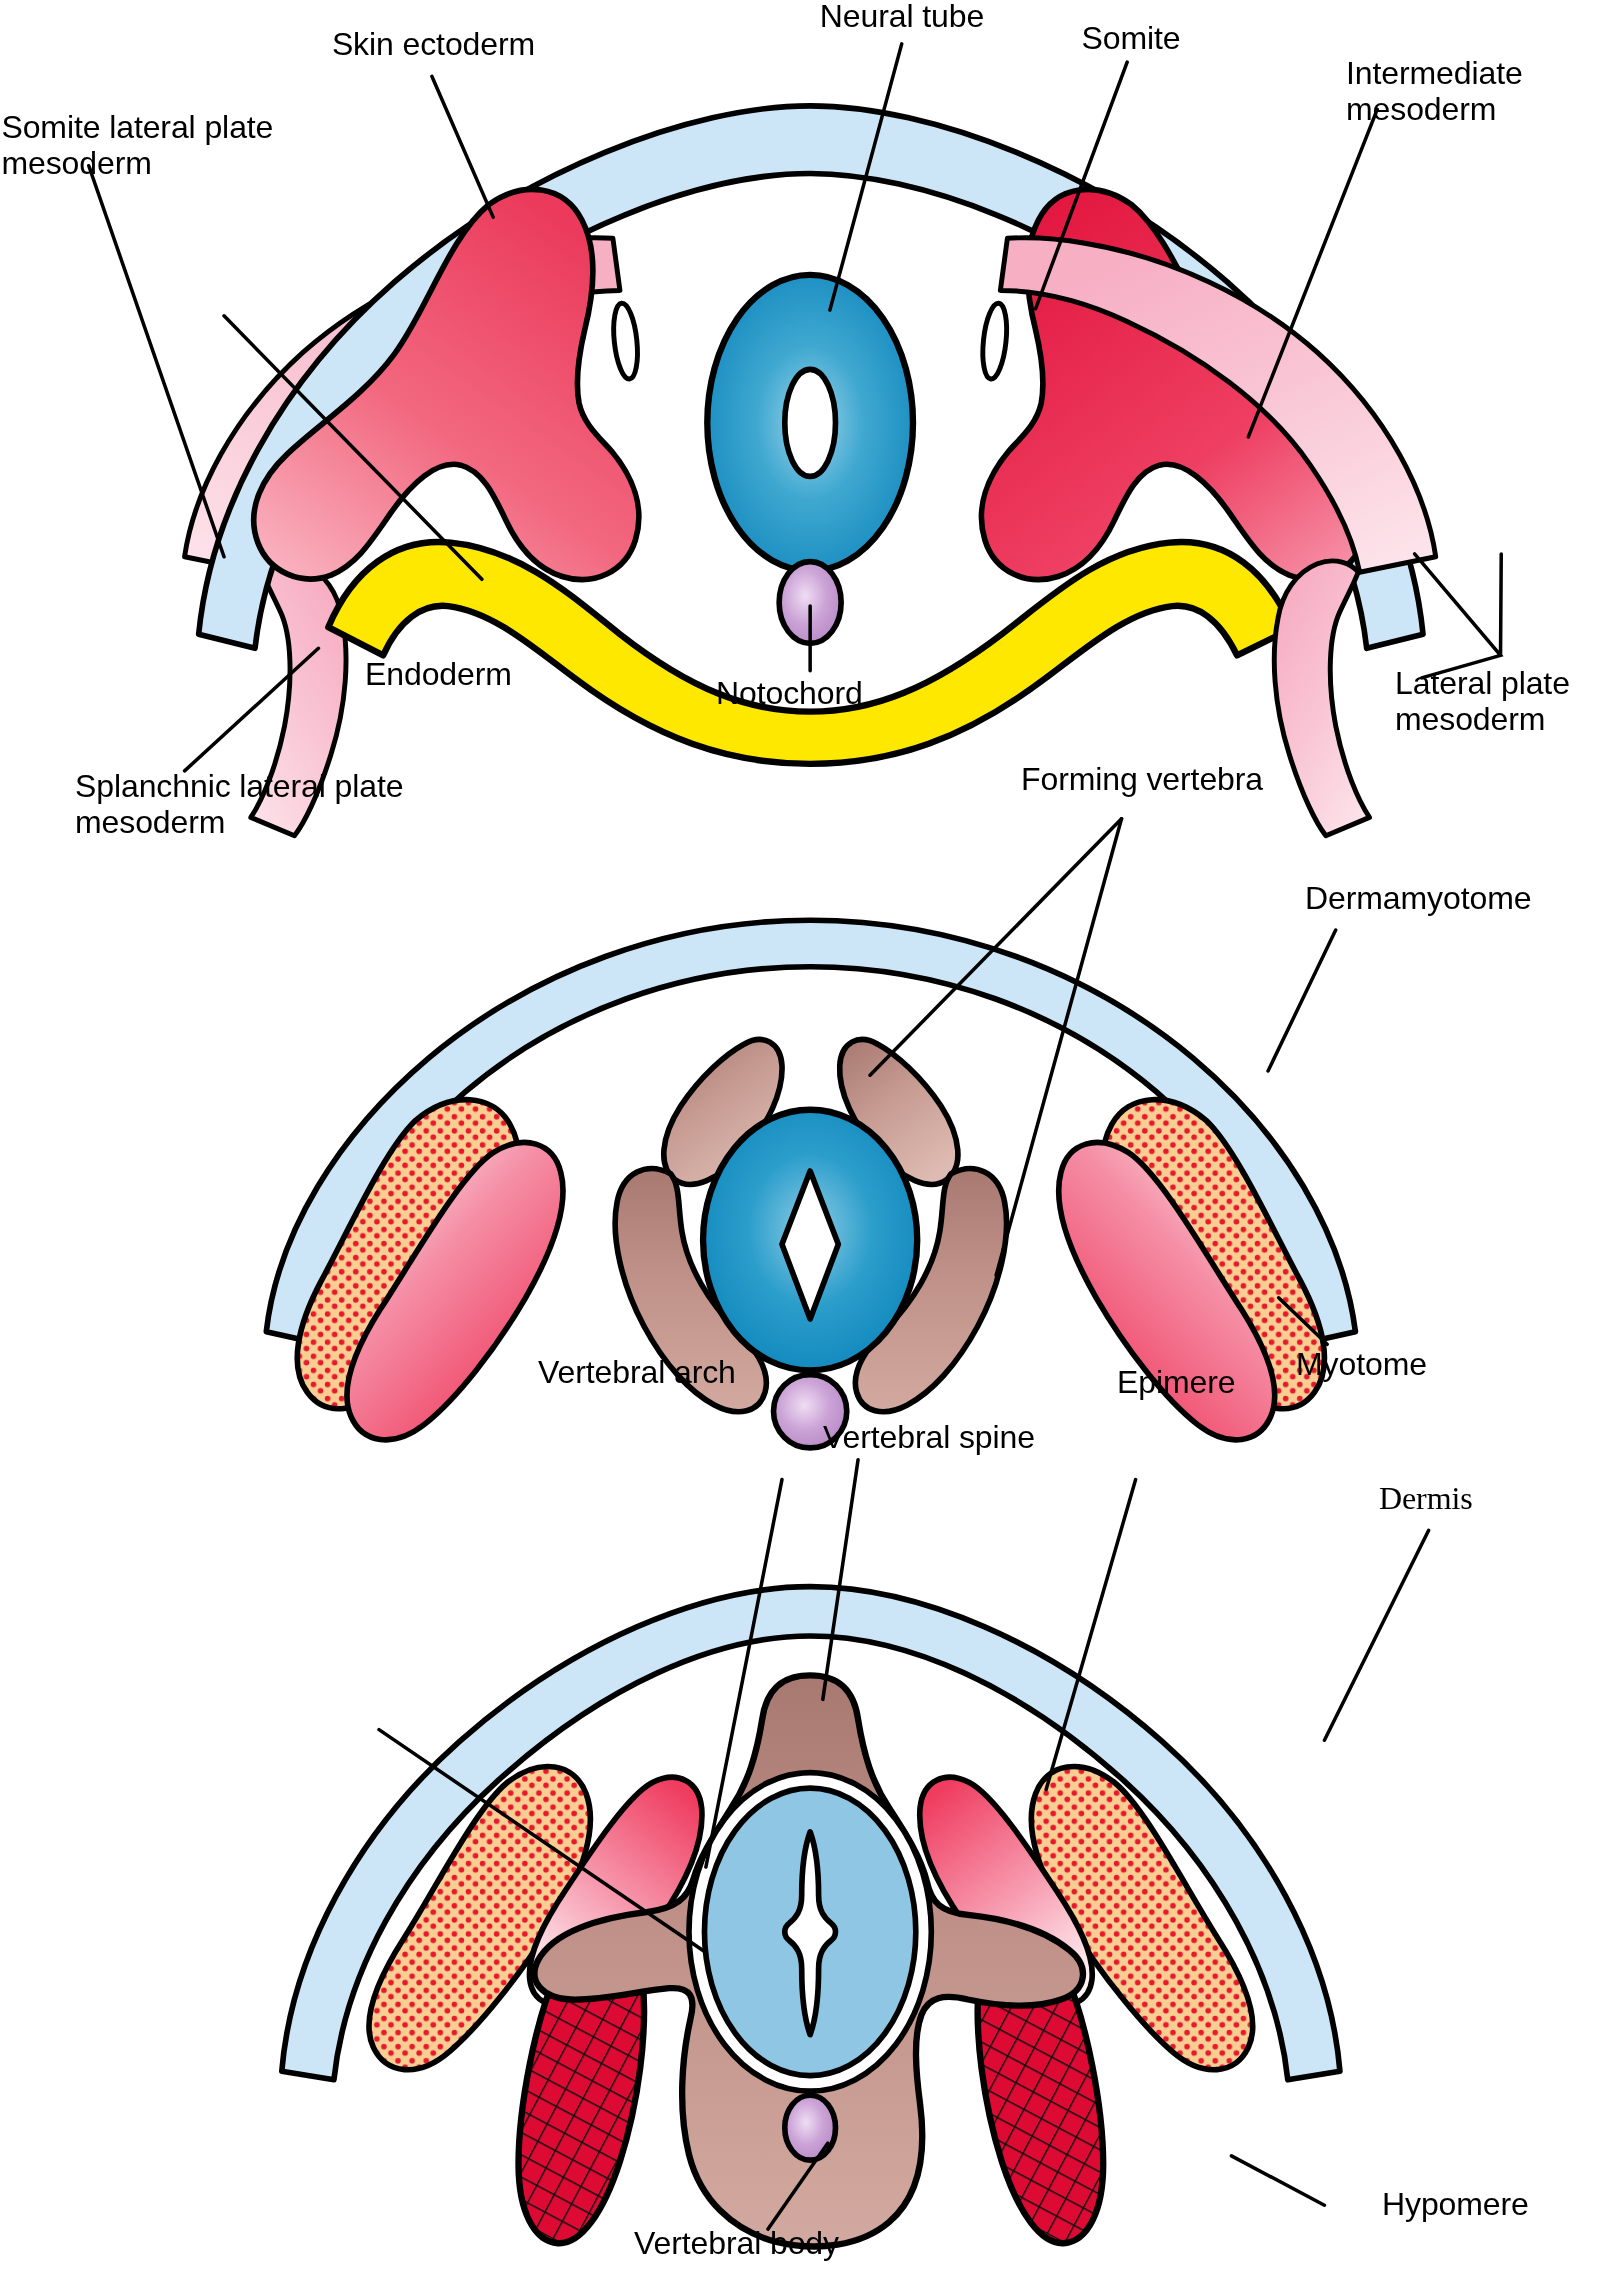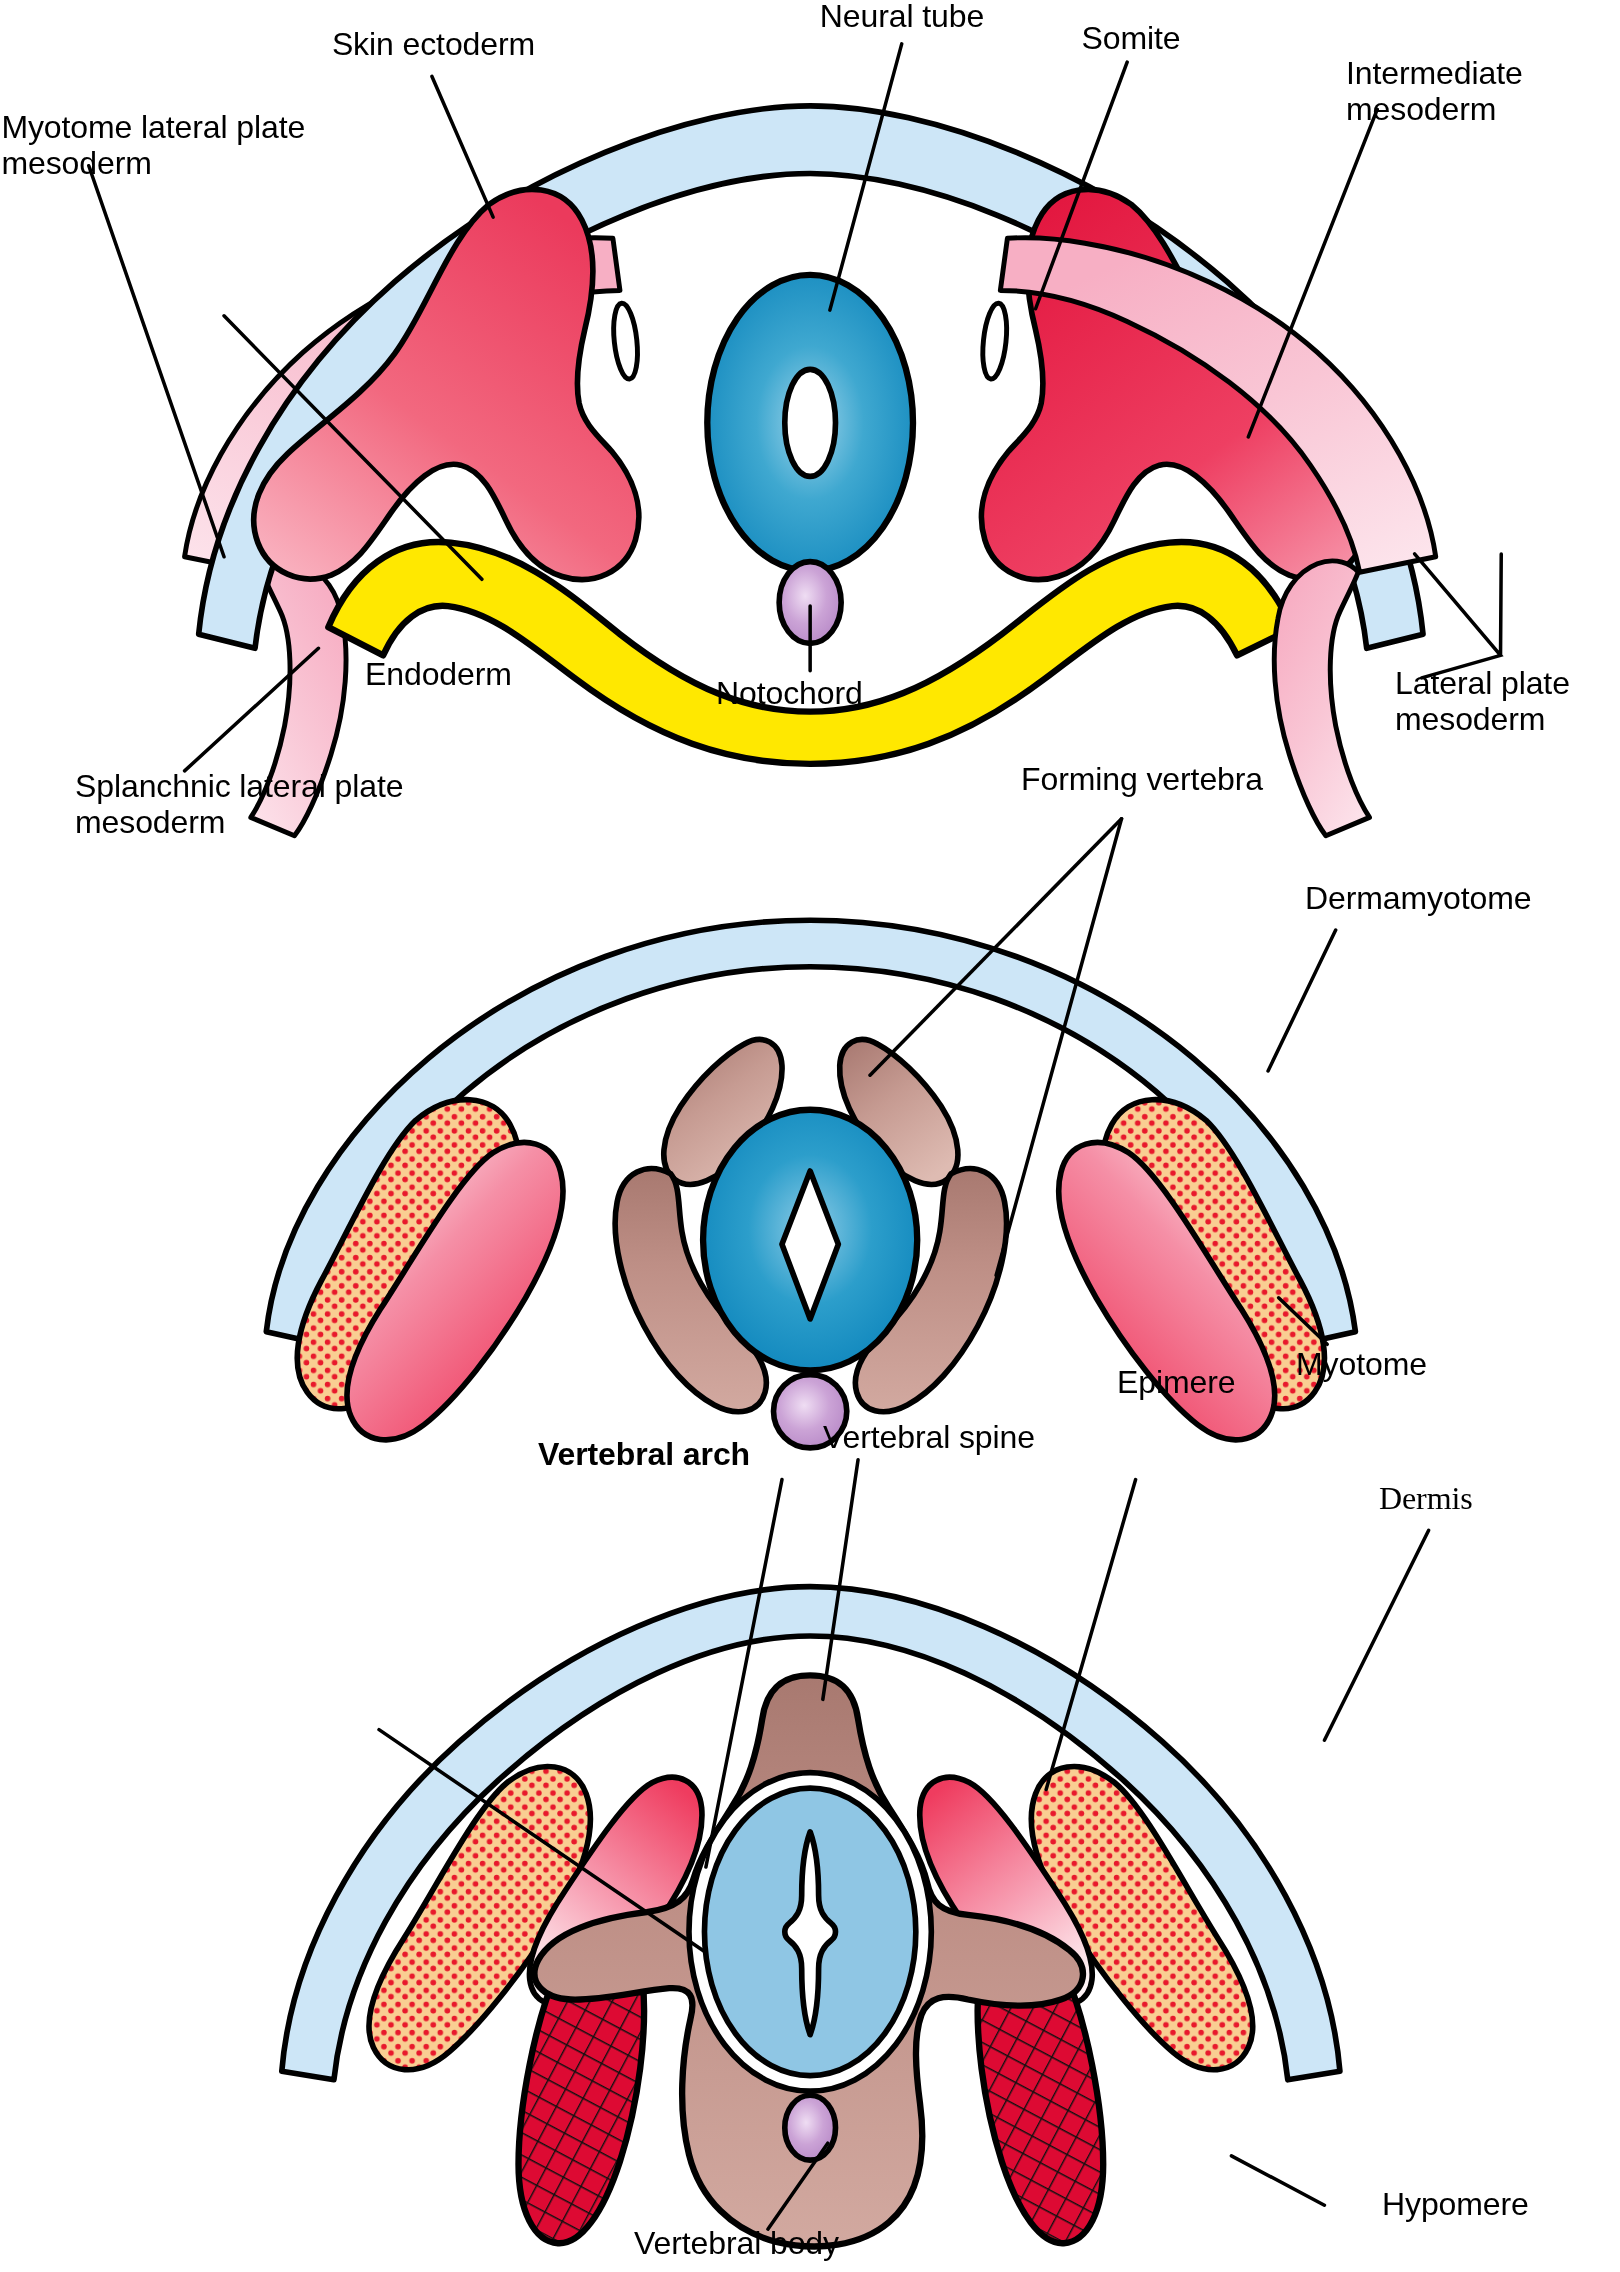--- a/index.html
+++ b/index.html
@@ -321,21 +321,21 @@
   <div class="lbl c" style="left:782px;top:-1.4px;width:240px;">Neural tube</div>
 
   <div class="lbl c" style="left:1050px;top:21px;width:162px;">Somite</div>
 
   <div style="position:absolute;left:1346px;top:56px;">
     <div class="lbl" style="position:static;">Intermediate</div>
     <div class="lbl" style="position:static;">mesoderm</div>
   </div>
 
   <div style="position:absolute;left:1.4px;top:110px;">
-    <div class="lbl" style="position:static;">Myotome lateral plate</div>
+    <div class="lbl" style="position:static;">Somite lateral plate</div>
     <div class="lbl" style="position:static;">mesoderm</div>
   </div>
 
   <div class="lbl" style="left:365px;top:657px;">Endoderm</div>
 
   <div class="lbl" style="left:716px;top:676px;">Notochord</div>
 
   <div style="position:absolute;left:1395px;top:666px;">
     <div class="lbl" style="position:static;">Lateral plate</div>
     <div class="lbl" style="position:static;">mesoderm</div>
@@ -345,21 +345,21 @@
     <div class="lbl" style="position:static;">Splanchnic lateral plate</div>
     <div class="lbl" style="position:static;">mesoderm</div>
   </div>
 
   <div class="lbl" style="left:1021px;top:762px;">Forming vertebra</div>
 
   <div class="lbl" style="left:1305px;top:881px;">Dermamyotome</div>
 
   <div class="lbl" style="left:1296px;top:1347px;">Myotome</div>
 
-  <div class="lbl" style="left:538px;top:1437px;font-weight:bold;">Vertebral arch</div>
+  <div class="lbl" style="left:538px;top:1355px;">Vertebral arch</div>
 
   <div class="lbl" style="left:823px;top:1420px;text-align:right;">Vertebral spine</div>
 
   <div class="lbl" style="left:1117px;top:1365px;text-align:center;">Epimere</div>
 
   <div class="lbl" style="left:1379px;top:1481px;font-family:Liberation Serif, serif;">Dermis</div>
 
 
   <div class="lbl" style="left:634px;top:2226px;">Vertebral body</div>
 

